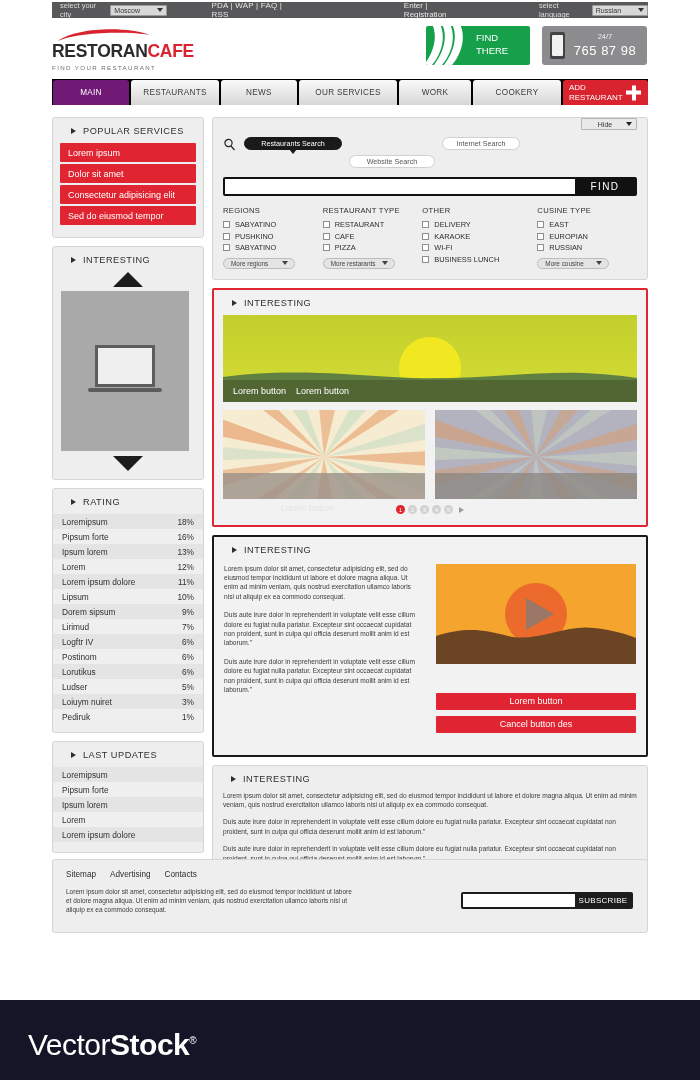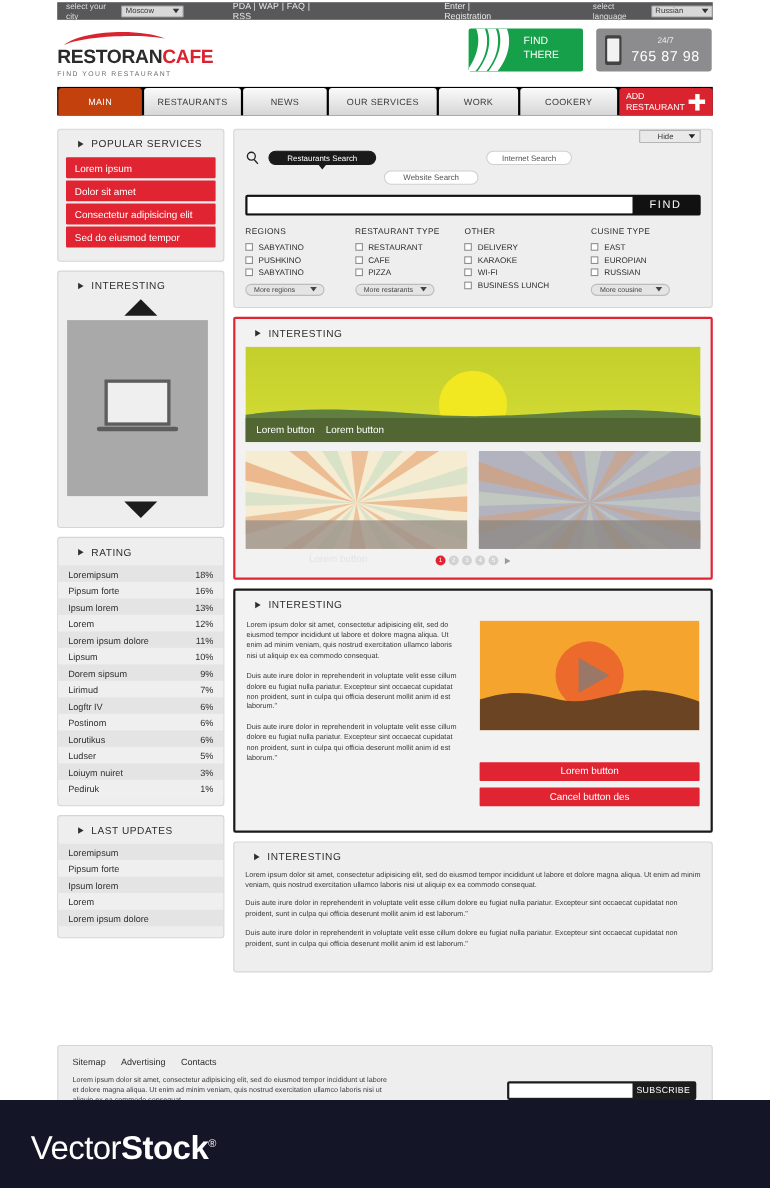--- a/index.html
+++ b/index.html
@@ -78,21 +78,21 @@
   .nav {
     position: absolute; left: 52px; top: 79px; width: 596px; height: 26px;
     background: #000000; display: flex; align-items: stretch;
   }
   .nav-item {
     flex: 0 0 auto; display: flex; align-items: center; justify-content: center;
     font-size: 8.2px; letter-spacing: .3px; color: #3a3a3a;
     background: linear-gradient(#fafafa,#d6d6d6);
     border-radius: 3px 3px 0 0; margin: 1px 1px 0 1px;
   }
-  .nav-item.active { background: #c2410c; color: #ffffff; }
+  .nav-item.active { background: #701a75; color: #ffffff; }
   .nav-w1 { width: 76px; } .nav-w2 { width: 88px; } .nav-w3 { width: 76px; }
   .nav-w4 { width: 98px; } .nav-w5 { width: 72px; } .nav-w6 { width: 88px; }
   .nav-add {
     width: 96px; background: #d9232e; color: #fff; border-radius: 3px 3px 0 0;
     margin: 1px 0 0 1px; position: relative; display: flex; align-items: center;
     padding-left: 6px;
   }
   .nav-add .add-lbl { font-size: 8px; line-height: 9.5px; width: 58px; }
   .nav-add .plus {
     position: absolute; right: 7px; top: 50%; transform: translateY(-50%);
@@ -716,21 +716,21 @@
         <div class="tb-body">
           <p>Lorem ipsum dolor sit amet, consectetur adipisicing elit, sed do eiusmod tempor incididunt ut labore et dolore magna aliqua. Ut enim ad minim veniam, quis nostrud exercitation ullamco laboris nisi ut aliquip ex ea commodo consequat.</p>
           <p>Duis aute irure dolor in reprehenderit in voluptate velit esse cillum dolore eu fugiat nulla pariatur. Excepteur sint occaecat cupidatat non proident, sunt in culpa qui officia deserunt mollit anim id est laborum."</p>
           <p>Duis aute irure dolor in reprehenderit in voluptate velit esse cillum dolore eu fugiat nulla pariatur. Excepteur sint occaecat cupidatat non proident, sunt in culpa qui officia deserunt mollit anim id est laborum."</p>
         </div>
       </div>
 
     </div>
   </div>
 
-  <div class="footer" style="left:52px; top:950px;">
+  <div class="footer" style="left:52px; top:859px;">
     <div class="f-links">
       <span>Sitemap</span>
       <span>Advertising</span>
       <span>Contacts</span>
     </div>
     <div class="f-text">Lorem ipsum dolor sit amet, consectetur adipisicing elit, sed do eiusmod tempor incididunt ut labore et dolore magna aliqua. Ut enim ad minim veniam, quis nostrud exercitation ullamco laboris nisi ut aliquip ex ea commodo consequat.</div>
     <div class="subwrap">
       <input type="text" value="" style="">
       <div class="subbtn">SUBSCRIBE</div>
     </div>

